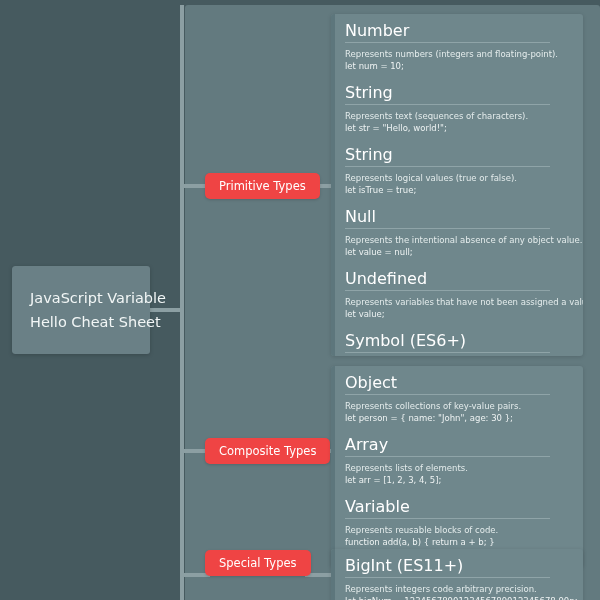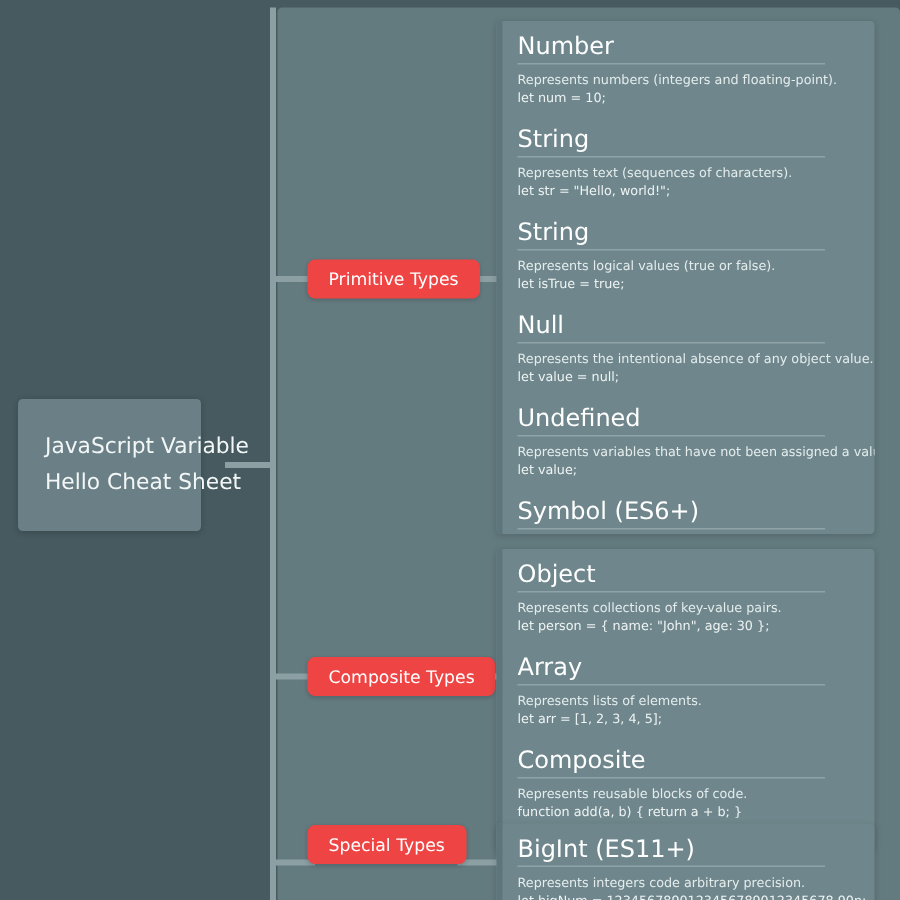--- a/index.html
+++ b/index.html
@@ -46,21 +46,21 @@
     position: absolute;
     height: 4px;
     background: #8c9fa3;
   }
 
   
   .root-node {
     position: absolute;
     left: 12px;
     top: 266px;
-    width: 122px;
+    width: 138px;
     height: 88px;
     background: #6a8086;
     border-radius: 3px;
     box-shadow: 0 1px 4px rgba(0,0,0,0.18);
     display: flex;
     flex-direction: column;
     justify-content: center;
     box-sizing: border-box;
     padding: 0 10px 0 18px;
   }
@@ -224,21 +224,21 @@
       <div class="item-desc">Represents collections of key-value pairs.</div>
       <div class="item-code">let person = { name: "John", age: 30 };</div>
     </div>
     <div class="item">
       <div class="item-title">Array</div>
       <div class="item-rule"></div>
       <div class="item-desc">Represents lists of elements.</div>
       <div class="item-code">let arr = [1, 2, 3, 4, 5];</div>
     </div>
     <div class="item">
-      <div class="item-title">Composite</div>
+      <div class="item-title">Variable</div>
       <div class="item-rule"></div>
       <div class="item-desc">Represents reusable blocks of code.</div>
       <div class="item-code">function add(a, b) { return a + b; }</div>
     </div>
   </div>
 
   <div class="group-card" style="top:549px; height:56px;">
     <div class="item">
       <div class="item-title">BigInt (ES11+)</div>
       <div class="item-rule"></div>

